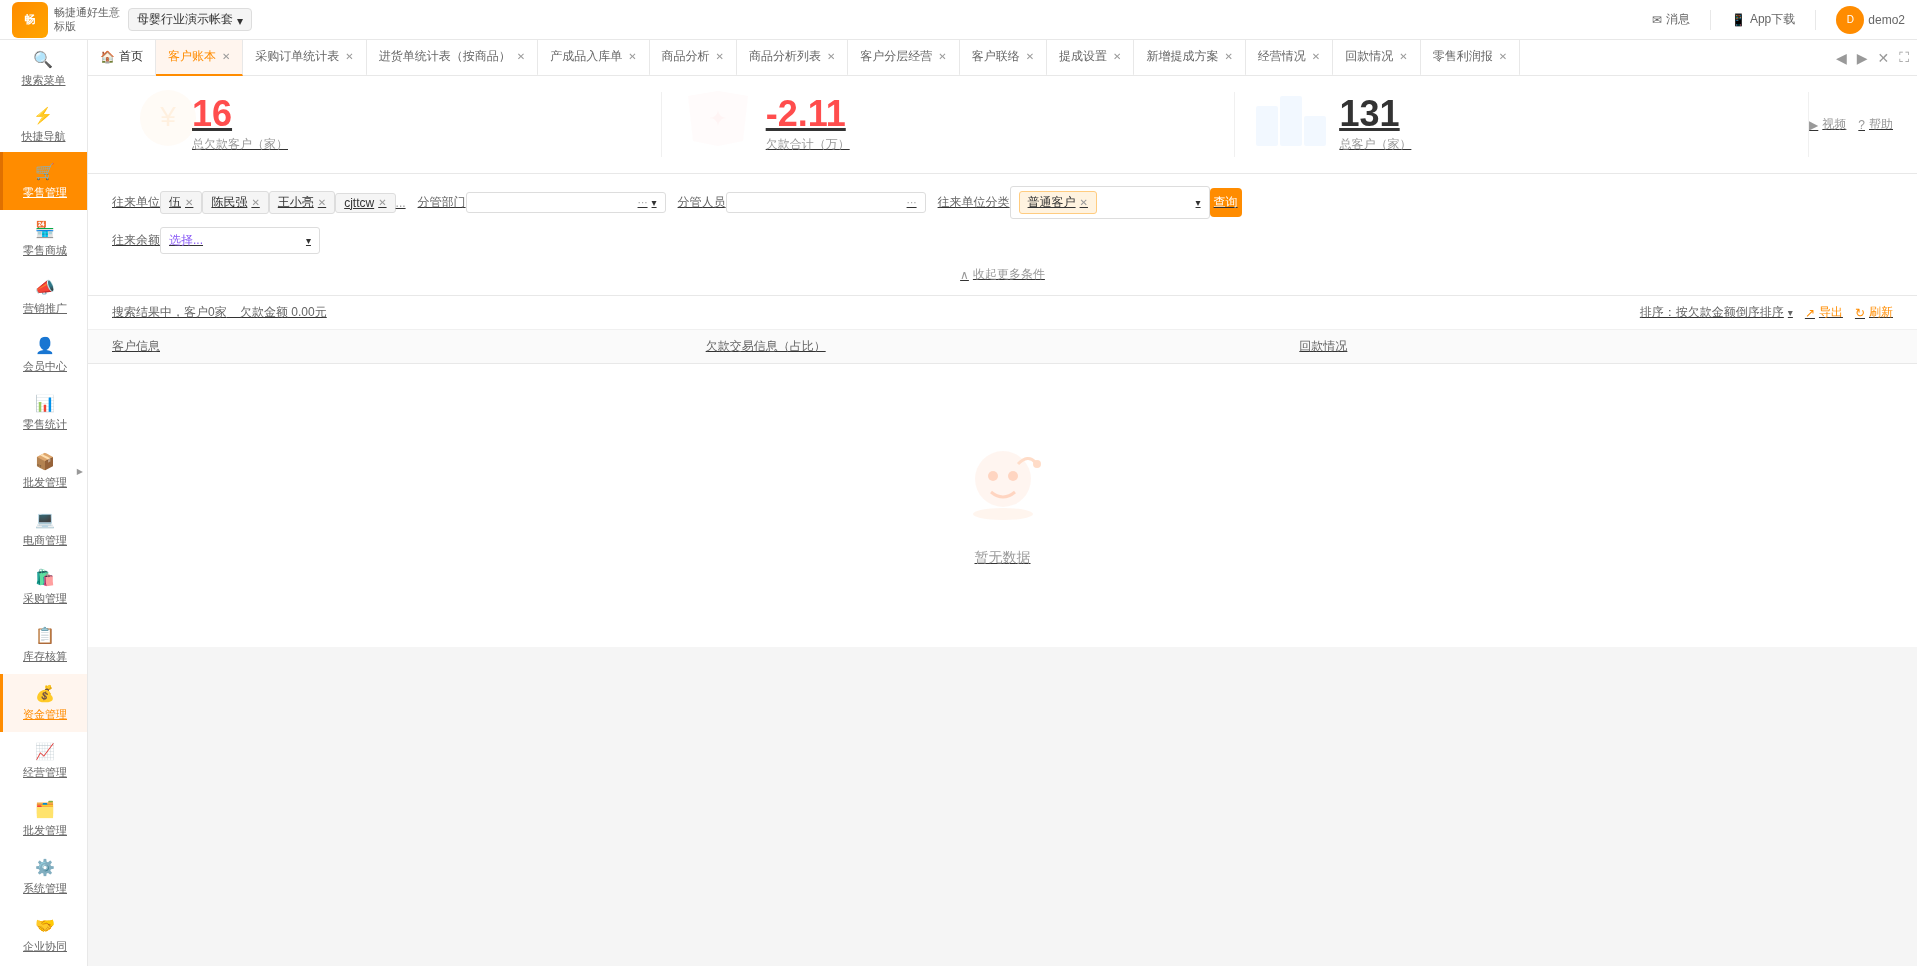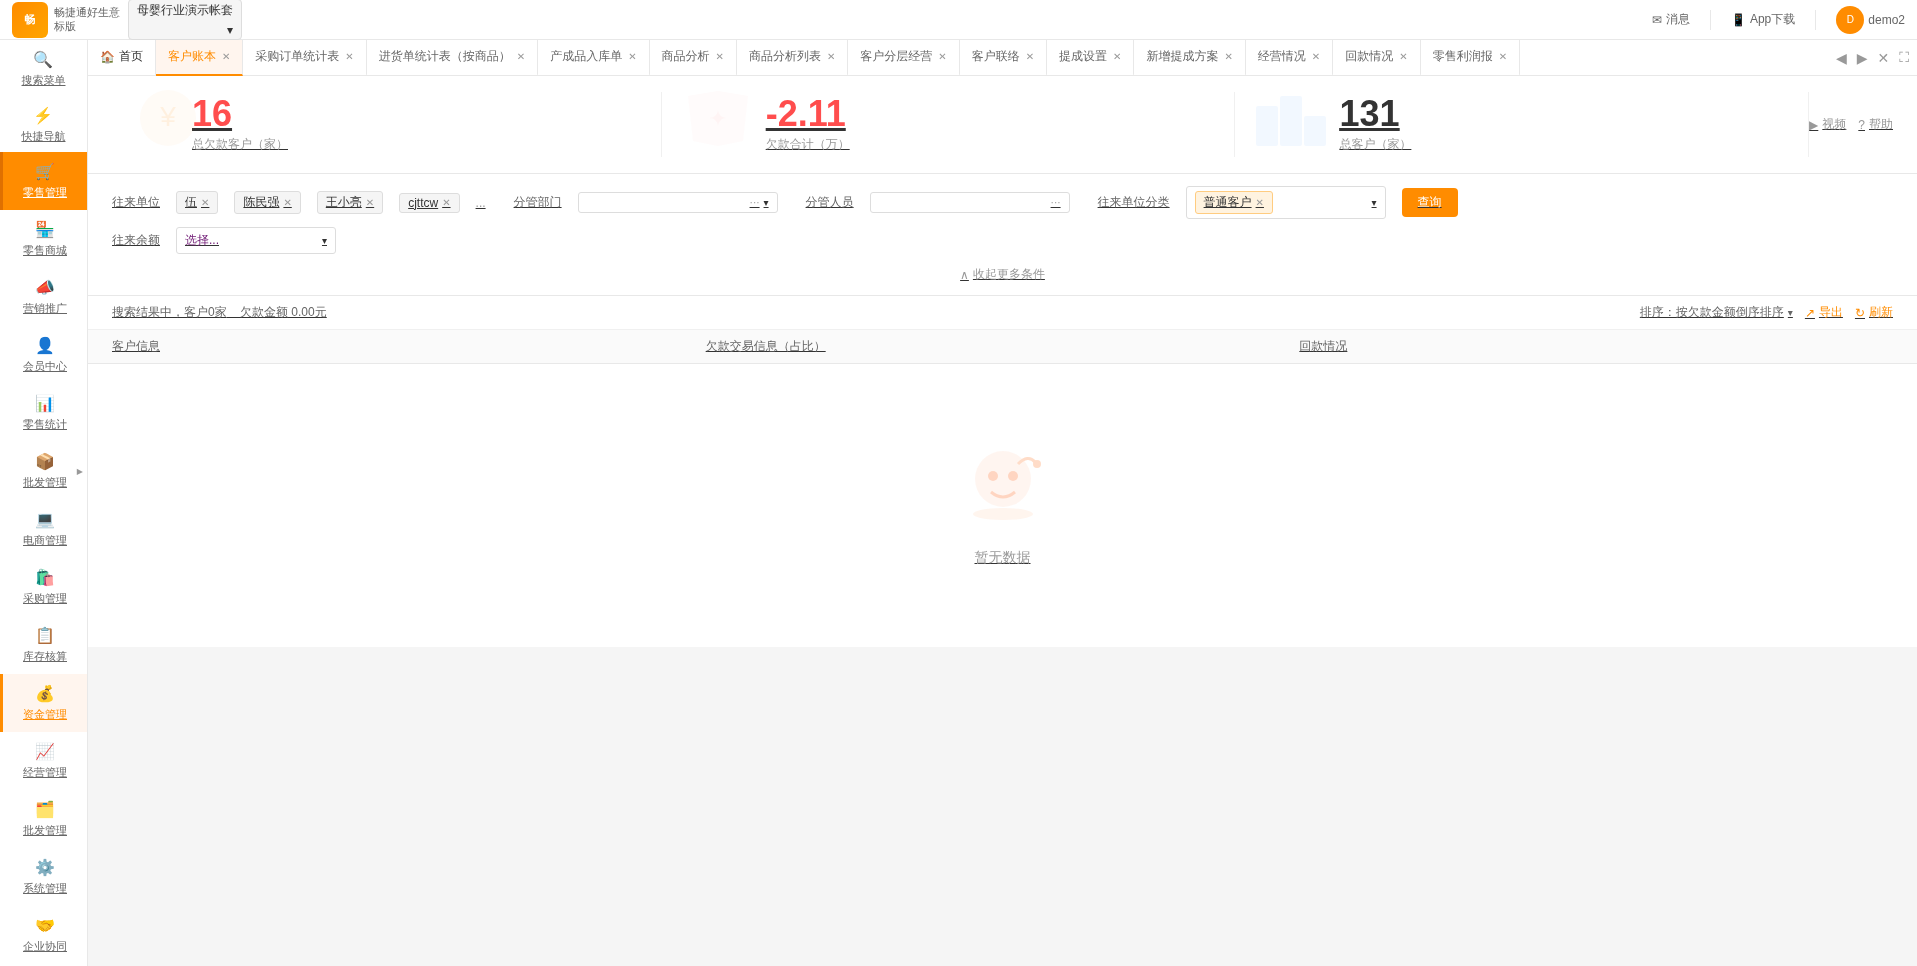--- a/index.html
+++ b/index.html
@@ -11,21 +11,21 @@
     .main-area { display: flex; flex: 1; overflow: hidden; }
     .sidebar { width: 88px; background: #fff; border-right: 1px solid #e8e8e8; display: flex; flex-direction: column; flex-shrink: 0; }
     .content-area { flex: 1; display: flex; flex-direction: column; overflow: hidden; }
     .tabs-bar { background: #fff; border-bottom: 1px solid #e8e8e8; display: flex; align-items: center; height: 36px; flex-shrink: 0; }
     .page-content { flex: 1; overflow: auto; background: #f5f5f5; padding: 0; text-decoration: underline; }
 
     
     .logo-area { display: flex; align-items: center; gap: 6px; min-width: 88px; }
     .logo-icon { width: 36px; height: 36px; background: linear-gradient(135deg, #ff8c00, #ffa500); border-radius: 6px; display: flex; align-items: center; justify-content: center; color: white; font-size: 14px; font-weight: bold; }
     .logo-text { font-size: 11px; color: #666; line-height: 1.2; }
-    .top-bar-selector { margin-left: 8px; display: flex; align-items: flex-end; gap: 4px; background: #f5f5f5; border: 1px solid #ddd; border-radius: 4px; padding: 2px 8px; cursor: pointer; font-size: 12px; flex-direction: column; }
+    .top-bar-selector { margin-left: 8px; display: flex; align-items: flex-end; gap: 4px; background: #f5f5f5; border: 1px solid #ddd; border-radius: 4px; padding: 2px 8px; cursor: pointer; font-size: 12px; }
     .top-bar-right { margin-left: auto; display: flex; align-items: center; gap: 16px; }
     .top-bar-btn { display: flex; align-items: center; gap: 4px; font-size: 12px; color: #666; cursor: pointer; }
     .user-avatar { width: 28px; height: 28px; border-radius: 50%; background: #ff8c00; display: flex; align-items: center; justify-content: center; color: white; font-size: 11px; }
 
     
     .sidebar-item { display: flex; flex-direction: column; align-items: center; justify-content: center; padding: 10px 4px; cursor: pointer; color: #666; font-size: 11px; gap: 4px; border-left: 3px solid transparent; }
     .sidebar-item.active { background: #ff8c00; color: white; border-left-color: #e07000; }
     .sidebar-item.active-sub { background: #fff5ee; color: #ff8c00; }
     .sidebar-icon { font-size: 16px; }
     .sidebar-label { font-size: 11px; text-align: left; text-decoration: underline; }
@@ -43,21 +43,21 @@
     
     .stats-area { background: #fff; padding: 16px 24px; display: flex; align-items: center; border-bottom: 1px solid #e8e8e8; position: relative; }
     .stat-number-red { font-size: 36px; font-weight: bold; color: #ff4d4d; line-height: 1; }
     .stat-number-dark { font-size: 36px; font-weight: bold; color: #333; line-height: 1; text-decoration: underline; }
     .stat-label { font-size: 12px; color: #999; margin-top: 4px; }
     .video-help { margin-left: auto; display: flex; align-items: center; gap: 12px; font-size: 12px; color: #999; }
     .video-help span { cursor: pointer; display: flex; align-items: center; gap: 4px; }
 
     
     .filter-area { background: #fff; padding: 12px 24px; border-bottom: 1px solid #e8e8e8; }
-    .filter-row { display: flex; align-items: center; gap: 16px; margin-bottom: 8px; flex-wrap: wrap; }
+    .filter-row { display: flex; align-items: center; gap: 0; margin-bottom: 8px; flex-wrap: wrap; }
     .filter-row:last-child { margin-bottom: 0; }
     .filter-label { font-size: 12px; color: #666; white-space: nowrap; }
     .filter-tag { display: inline-flex; align-items: center; gap: 4px; background: #f5f5f5; border: 1px solid #ddd; border-radius: 3px; padding: 2px 8px; font-size: 12px; color: #333; }
     .filter-tag-close { color: #999; cursor: pointer; font-size: 10px; }
     .filter-more { color: #999; cursor: pointer; font-size: 12px; }
     .filter-select { display: flex; align-items: center; gap: 4px; border: 1px solid #ddd; border-radius: 3px; padding: 4px 8px; font-size: 12px; color: #333; cursor: pointer; min-width: 120px; background: #fff; }
     .filter-select-wide { min-width: 200px; }
     .collapse-btn { display: flex; align-items: center; gap: 4px; color: #999; font-size: 12px; cursor: pointer; margin: 0 auto; }
 
     
@@ -71,21 +71,21 @@
     .th-customer { flex: 2; }
     .th-debt { flex: 2; }
     .th-repayment { flex: 2; }
     .th-date { flex: 2; }
 
     
     .empty-state { display: flex; flex-direction: column; align-items: center; justify-content: center; padding: 80px 0; }
     .empty-text { font-size: 14px; color: #999; }
 
     
-    .search-btn { background: #ff8c00; color: white; border: none; border-radius: 4px; padding: 6px 16px; font-size: 12px; cursor: pointer; white-space: nowrap; }
+    .search-btn { background: #ff8c00; color: white; border: none; border-radius: 4px; padding: 6px 4px; font-size: 12px; cursor: pointer; white-space: nowrap; }
     .sidebar-has-arrow { position: relative; }
     .sidebar-arrow { position: absolute; right: 4px; top: 50%; transform: translateY(-50%); font-size: 8px; color: #999; }
 
     .top-divider { width: 1px; height: 20px; background: #e8e8e8; margin: 0 4px; }
   </style>
 </head>
 <body>
 
 <div class="app-wrapper">
 
@@ -365,21 +365,21 @@
               <span style="flex:1;"></span>
               <span style="font-size:10px;">▾</span>
             </div>
 
             <button class="search-btn">查询</button>
           </div>
 
           <div class="filter-row">
             <span class="filter-label">往来余额</span>
             <div class="filter-select" style="min-width:160px;">
-              <span style="color:#701a75;">选择...</span>
+              <span style="color:#8b5cf6;">选择...</span>
               <span style="flex:1;"></span>
               <span style="font-size:10px;">▾</span>
             </div>
           </div>
 
           <div style="display:flex; justify-content:center; padding-top:4px;">
             <div class="collapse-btn">
               <span>∧</span>
               <span>收起更多条件</span>
             </div>

